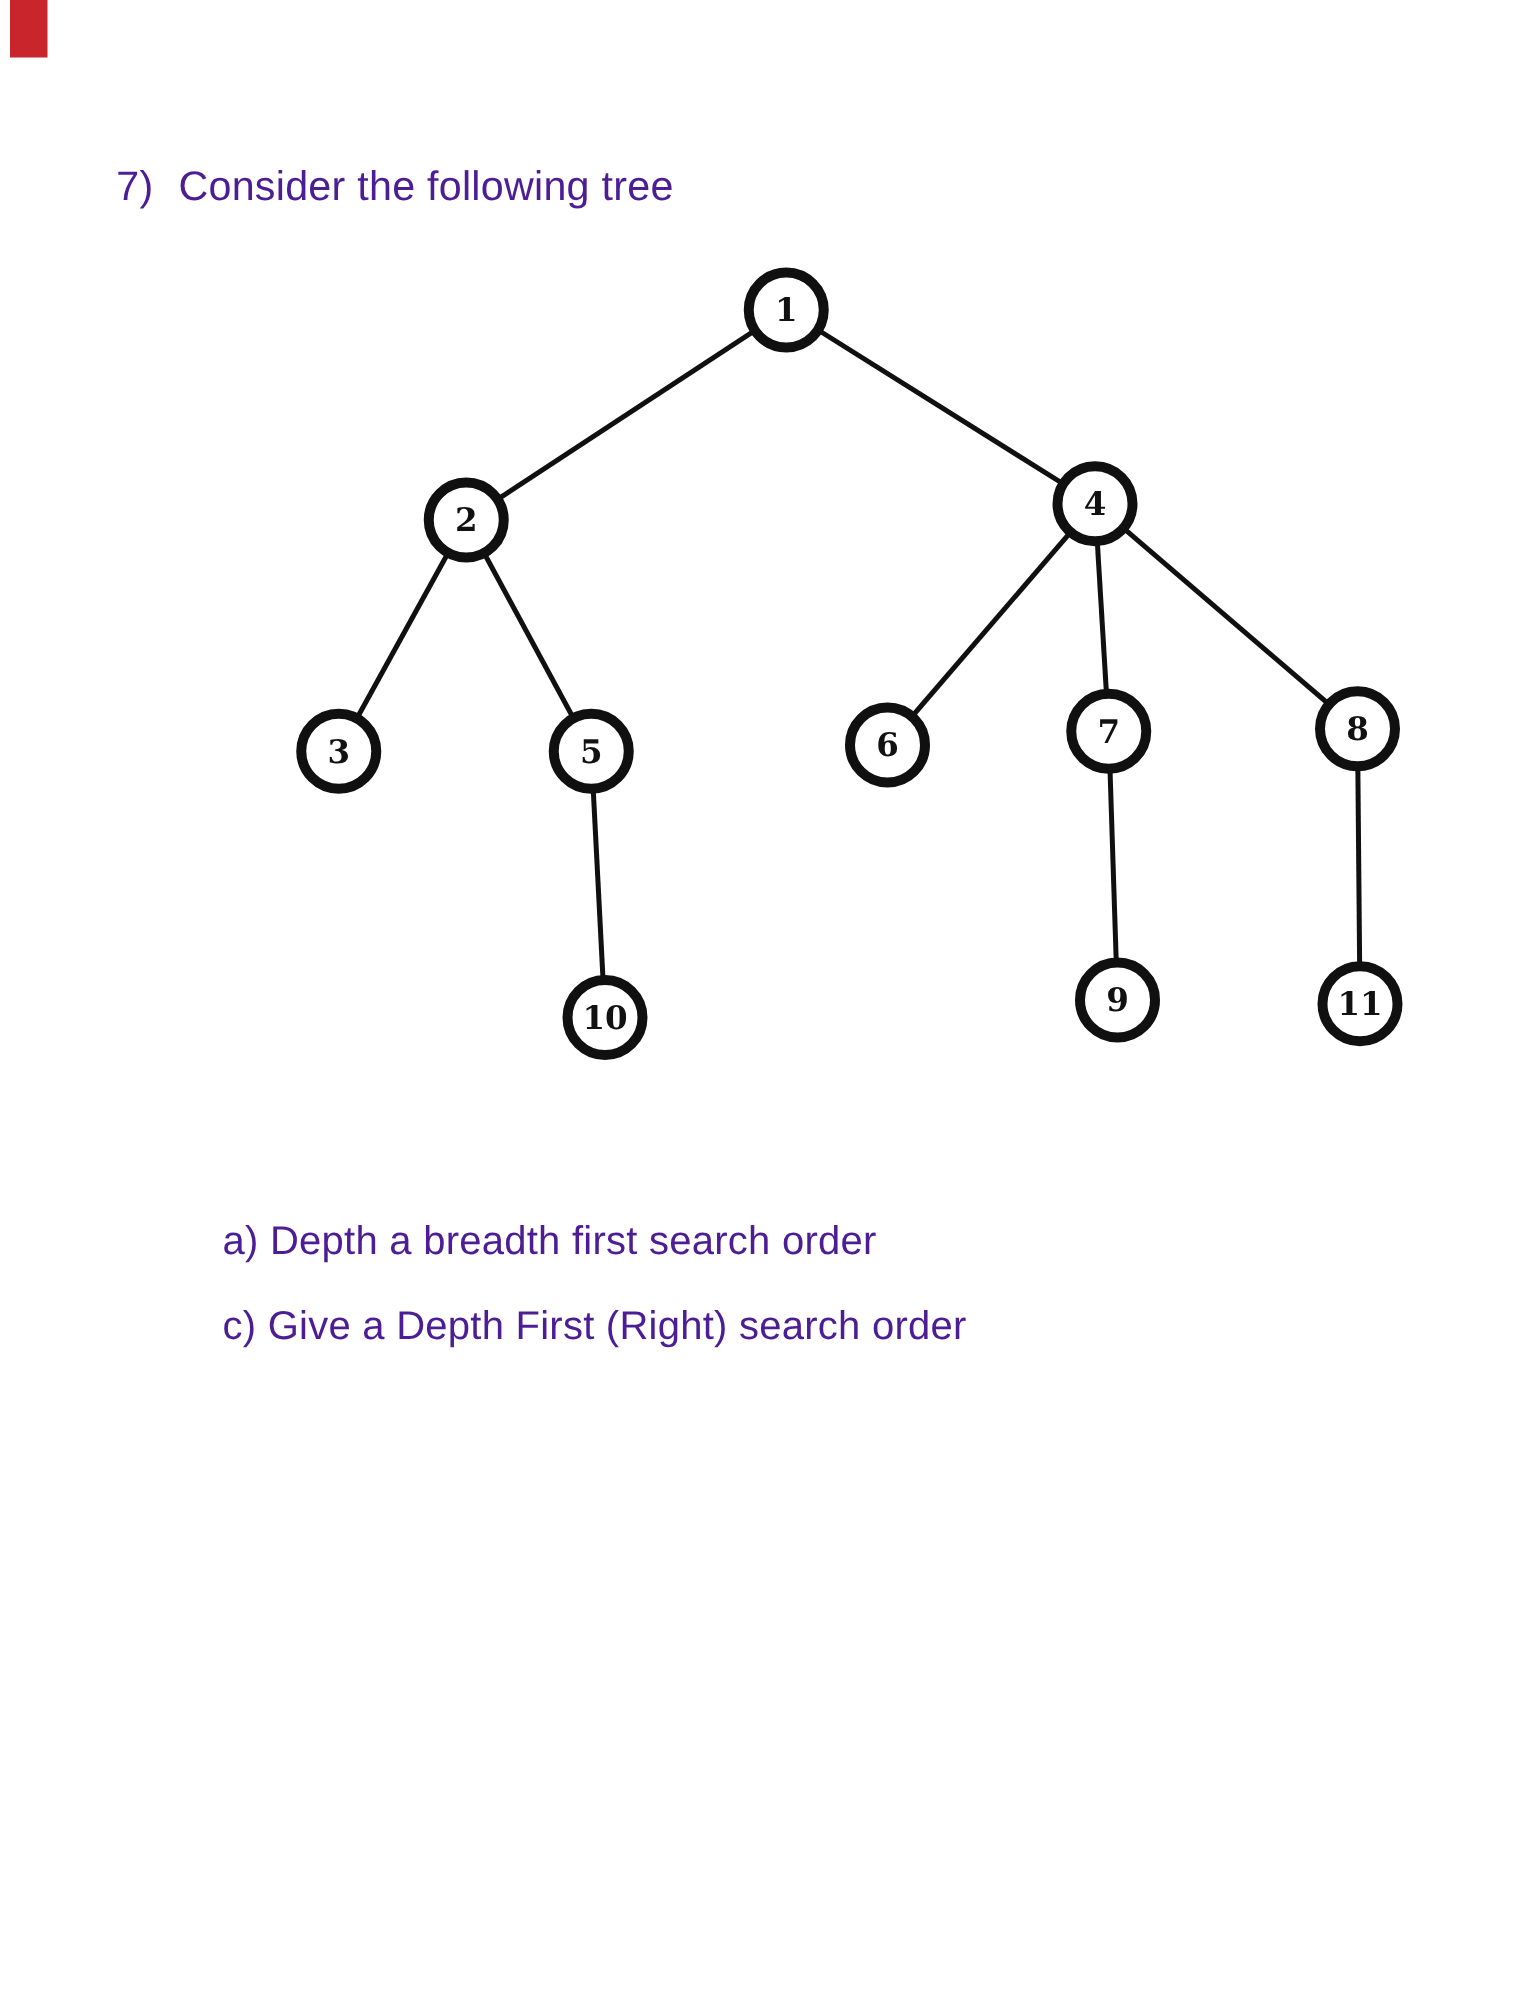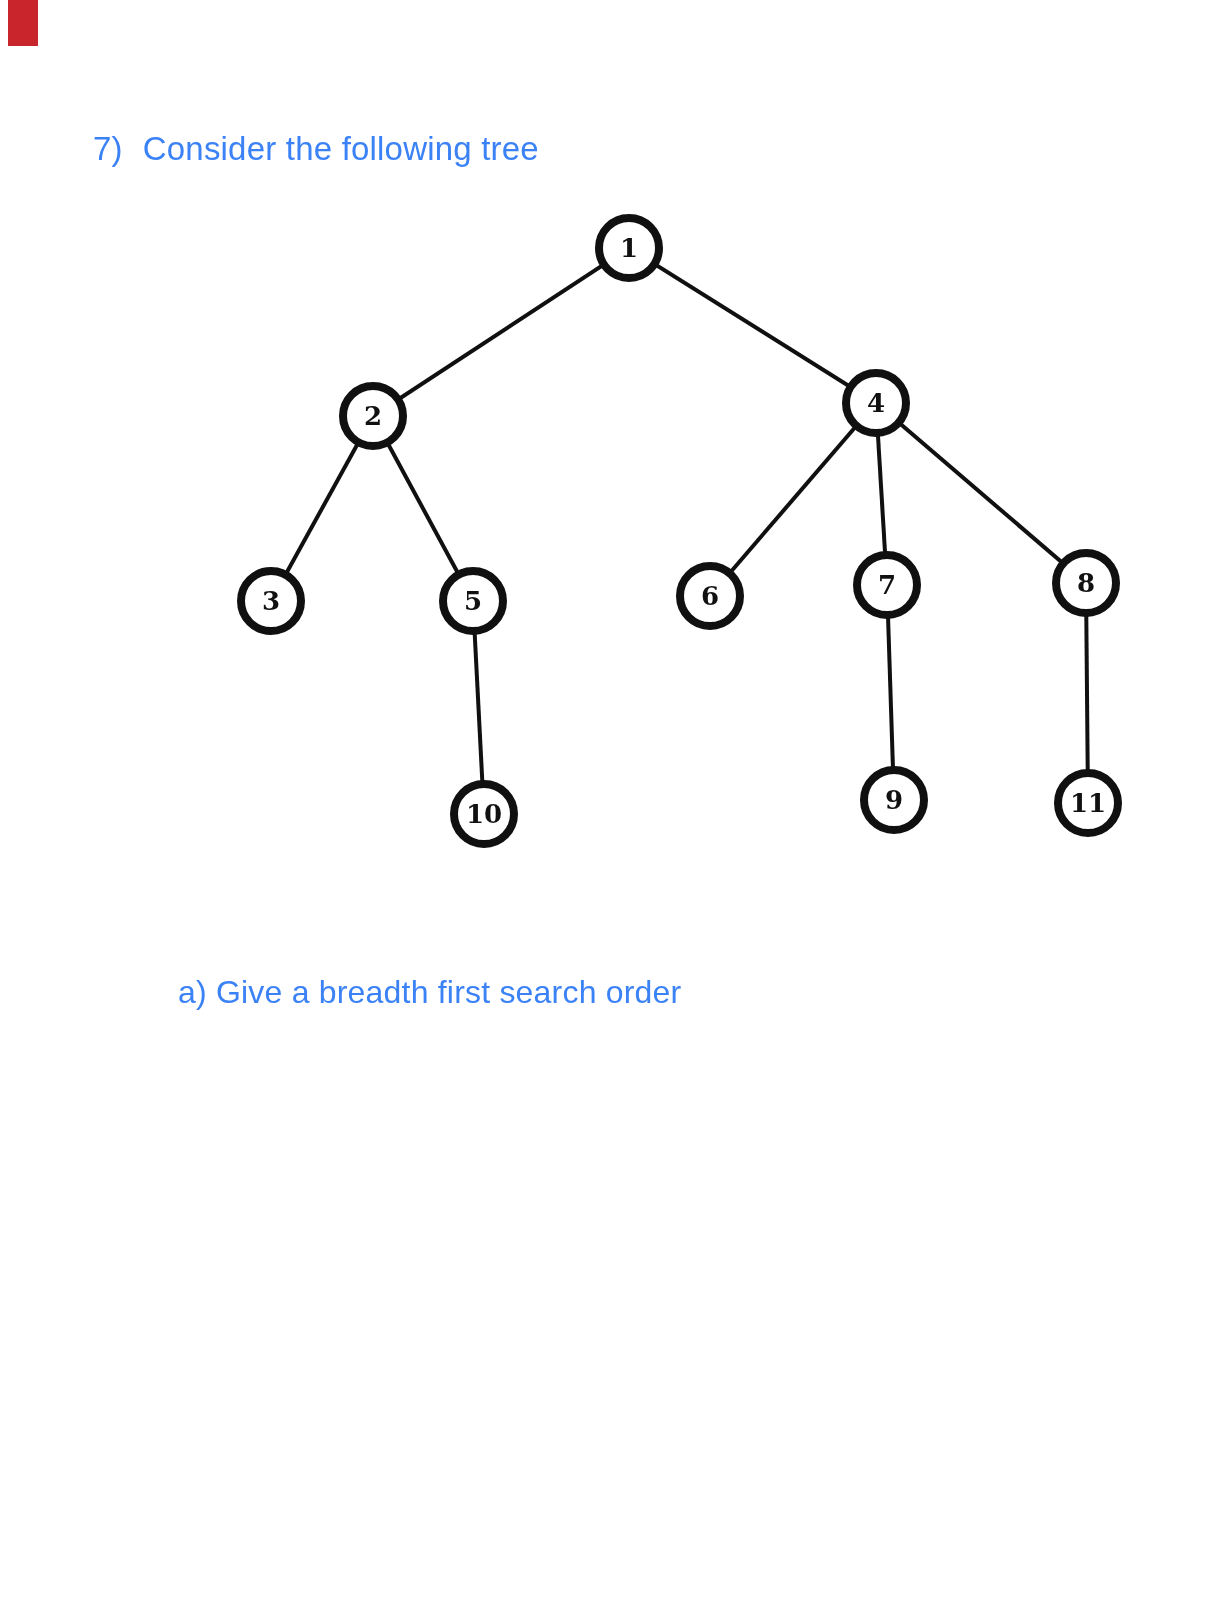--- a/index.html
+++ b/index.html
@@ -7,21 +7,21 @@
     padding: 0;
     background: #ffffff;
   }
   .page {
     position: relative;
     width: 1221px;
     height: 1204px;
     background: #ffffff;
     overflow: hidden;
     font-family: "Liberation Sans", sans-serif;
-    color: #3b82f6;
+    color: #4c1d95;
   }
   .red-mark {
     position: absolute;
     left: 8px;
     top: 0px;
     width: 30px;
     height: 46px;
   }
   .title {
     position: absolute;
@@ -103,16 +103,17 @@
       <text x="1086" y="592" class="node-label">8</text>
       <circle cx="484" cy="814" r="30" fill="#ffffff" stroke="#101010" stroke-width="8"></circle>
       <text x="484" y="823" class="node-label">10</text>
       <circle cx="894" cy="800" r="30" fill="#ffffff" stroke="#101010" stroke-width="8"></circle>
       <text x="894" y="809" class="node-label">9</text>
       <circle cx="1088" cy="803" r="30" fill="#ffffff" stroke="#101010" stroke-width="8"></circle>
       <text x="1088" y="812" class="node-label">11</text>
     </svg>
 
   <div class="questions">
-    <div class="question-line">a) Give a breadth first search order</div>
+    <div class="question-line">a) Depth a breadth first search order</div>
+    <div class="question-line">c) Give a Depth First (Right) search order</div>
   </div>
 
 </div>
 
 </body></html>

